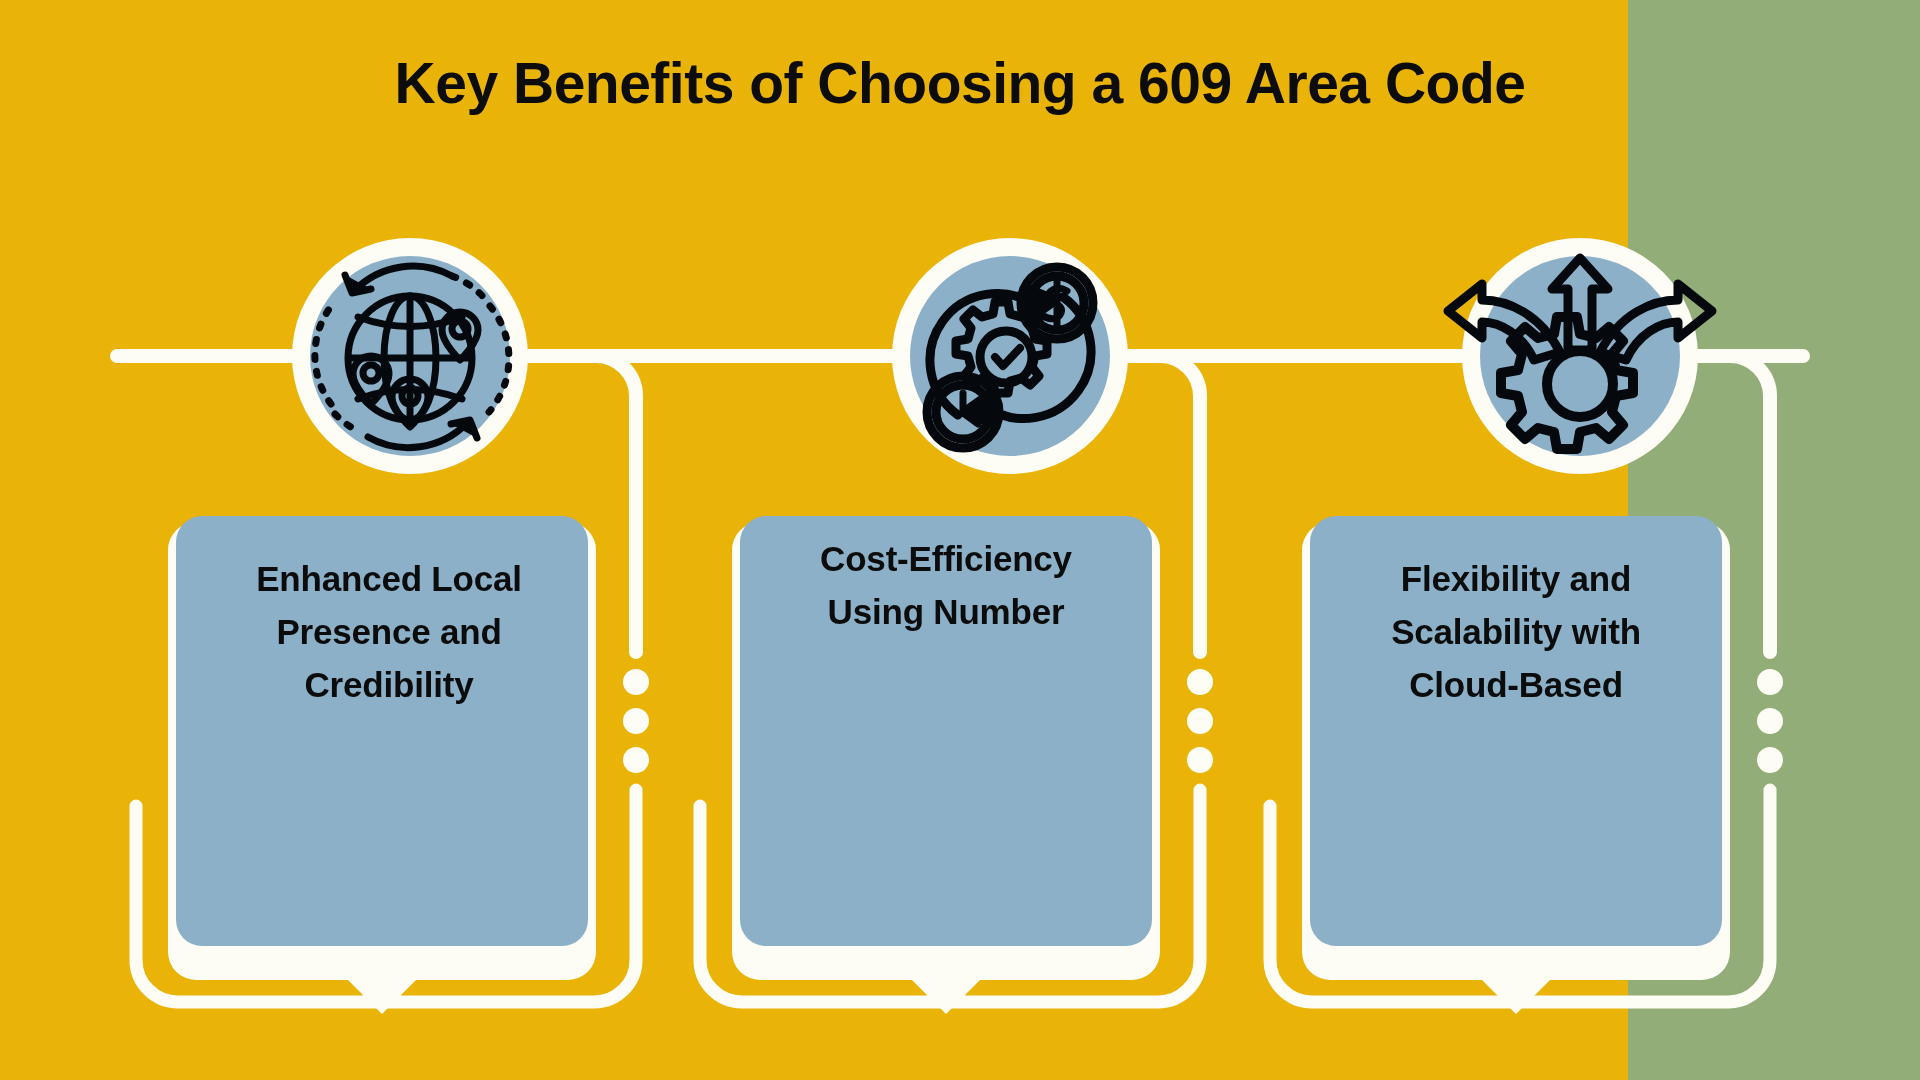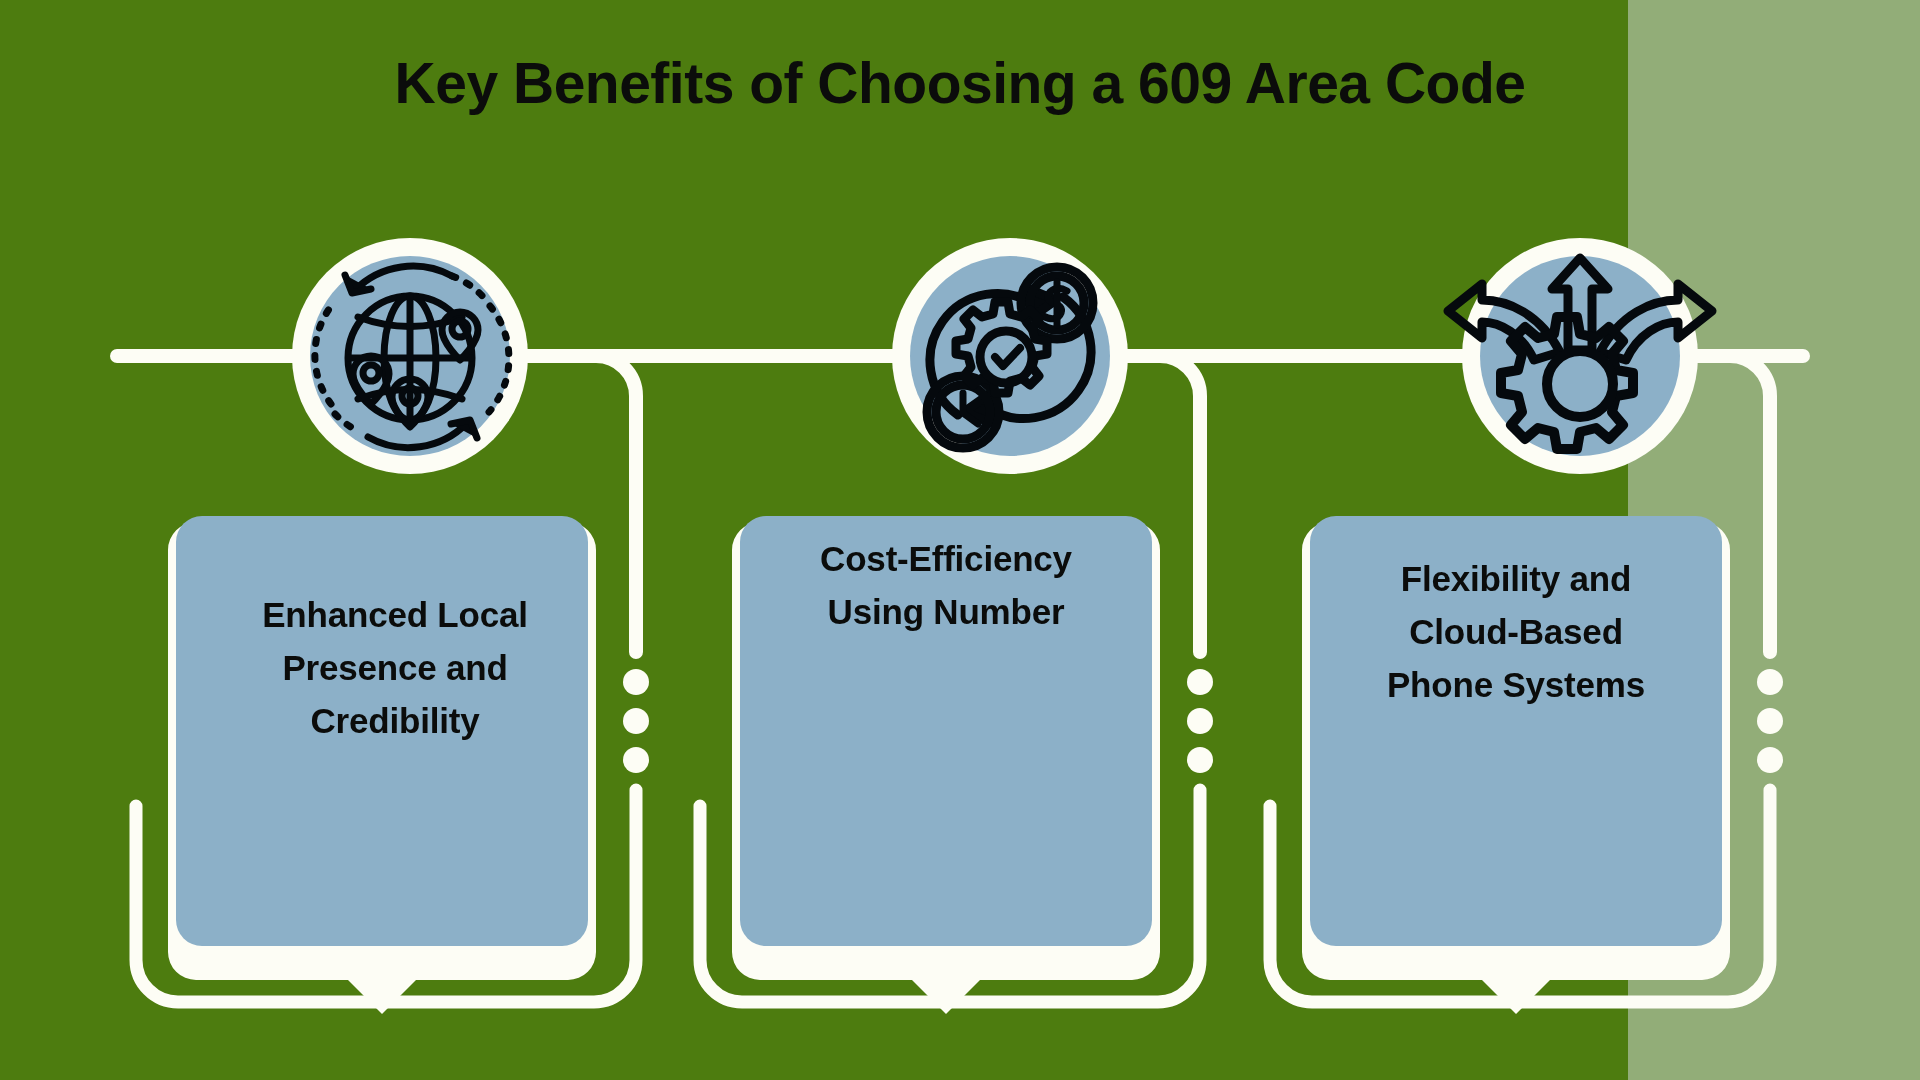--- a/index.html
+++ b/index.html
@@ -10,21 +10,21 @@
     width: 1920px;
     height: 1080px;
     overflow: hidden;
     background: #92ad78;
     font-family: "Liberation Sans", sans-serif;
   }
   #stage {
     position: relative;
     width: 1628px;
     height: 1080px;
-    background: #4d7c0f;
+    background: #eab308;
   }
   #title {
     position: absolute;
     top: 52px;
     left: 0;
     width: 1920px;
     text-align: center;
     font-size: 57px;
     font-weight: bold;
     color: #0b0c0b;
@@ -208,30 +208,30 @@
 
         <path d="M 1600,352 C 1620,314 1652,300 1678,300 L 1678,284 L 1712,311 L 1678,338 L 1678,322 C 1660,322 1638,334 1626,360 Z"></path>
 
         <path d="M 1580,334
                  l 16,4 l 13,-11 l 14,14 l -11,13 l 4,16 l 17,3 l 0,20 l -17,3 l -4,16 l 11,13 l -14,14 l -13,-11 l -16,4 l -3,17 l -20,0 l -3,-17 l -16,-4 l -13,11 l -14,-14 l 11,-13 l -4,-16 l -17,-3 l 0,-20 l 17,-3 l 4,-16 l -11,-13 l 14,-14 l 13,11 l 16,-4 l 3,-17 l 20,0 z" stroke-width="10"></path>
         <circle cx="1580" cy="384" r="33" stroke-width="10"></circle>
       </g>
     </g>
   </svg>
 
-  <div class="card-text" style="left:189px; top:552px; width:412px;margin-top:36px;">
+  <div class="card-text" style="left:183px; top:552px; width:412px;">
     <div>Enhanced Local</div>
     <div>Presence and</div>
     <div>Credibility</div>
   </div>
 
   <div class="card-text" style="left:740px; top:532px; width:412px;">
     <div>Cost-Efficiency</div>
     <div>Using Number</div>
   </div>
 
   <div class="card-text" style="left:1310px; top:552px; width:412px;">
     <div>Flexibility and</div>
+    <div>Scalability with</div>
     <div>Cloud-Based</div>
-    <div>Phone Systems</div>
   </div>
 
 </div>
 
 </body></html>

